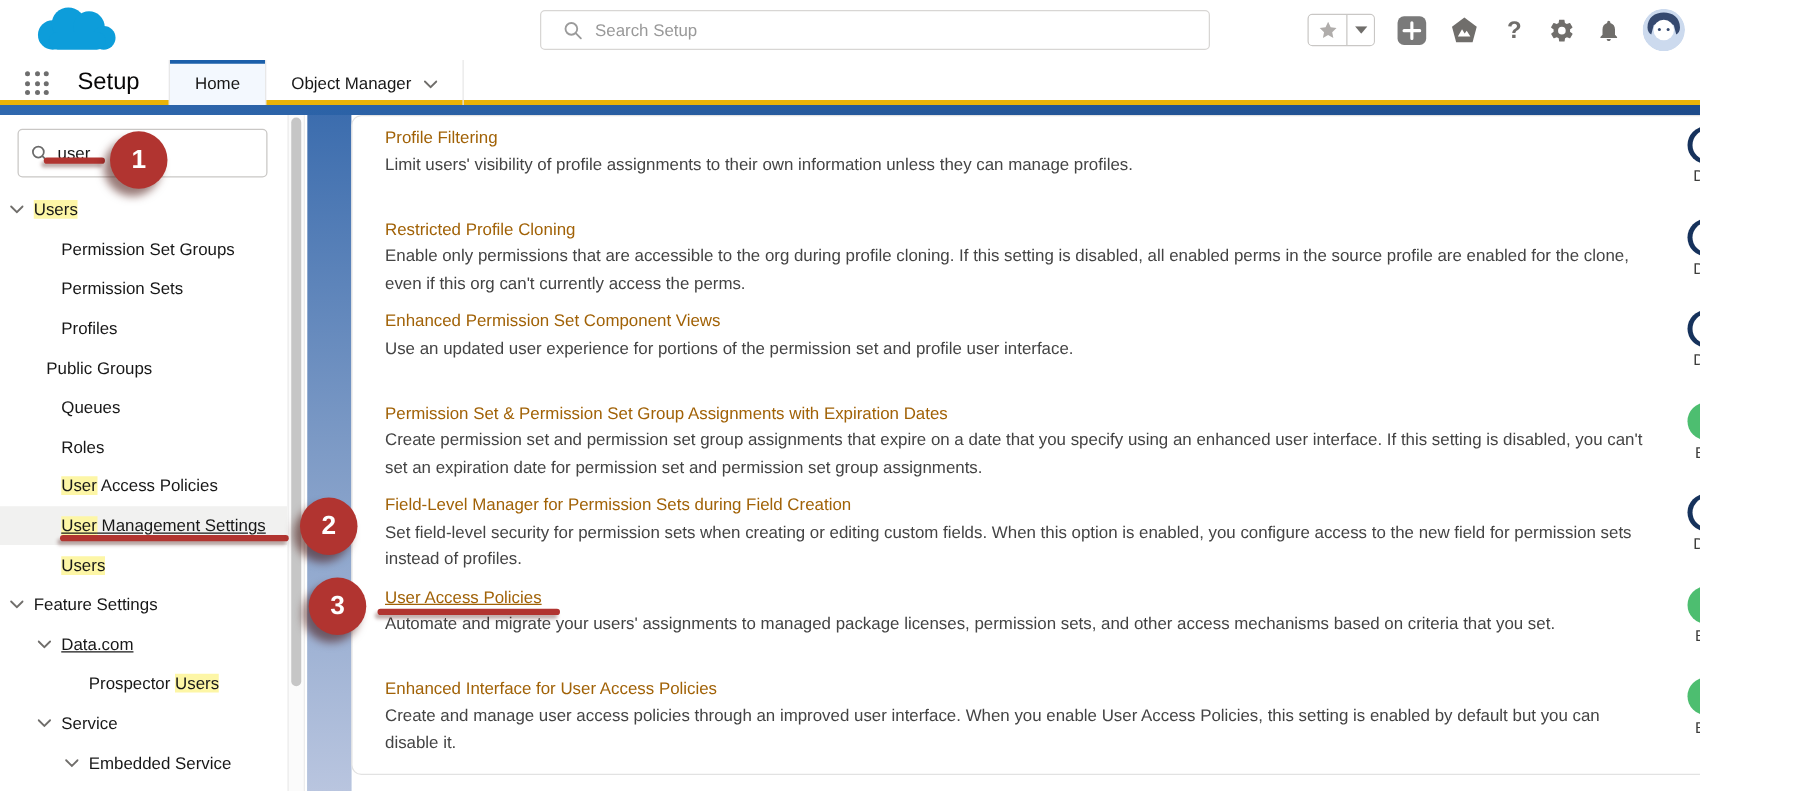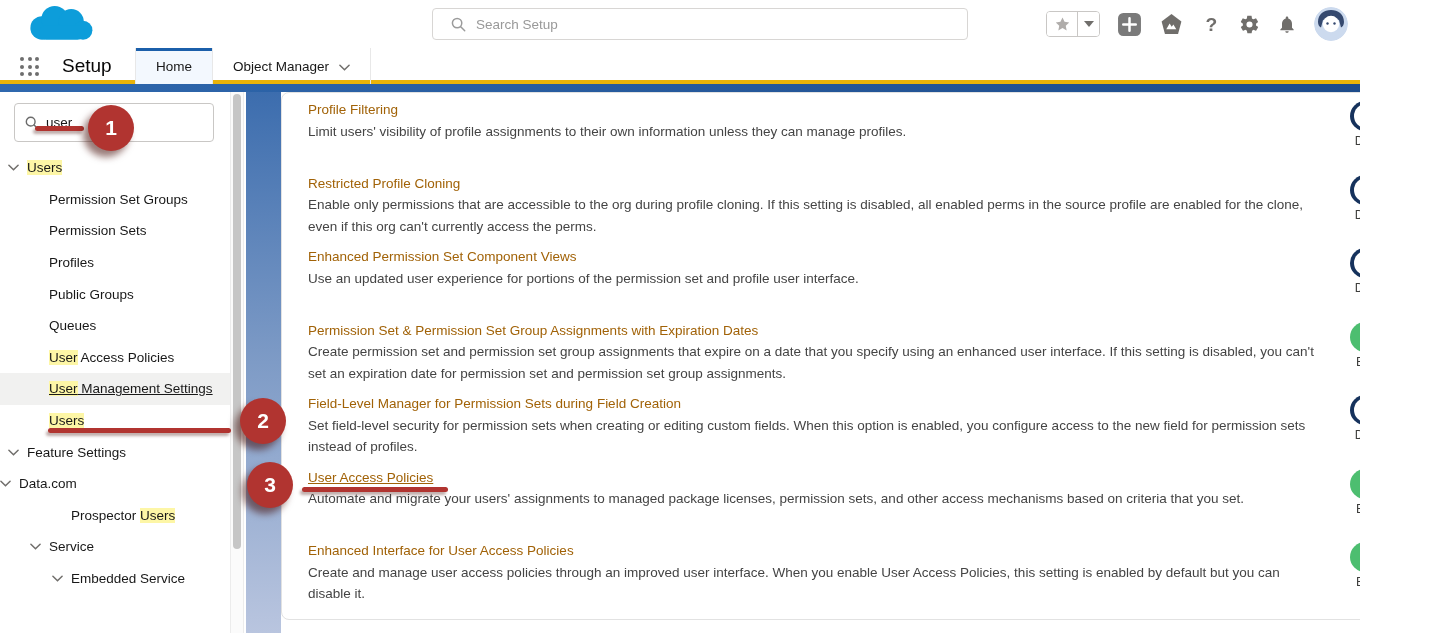--- a/index.html
+++ b/index.html
@@ -224,49 +224,53 @@
             <span><span>Permission Set Groups</span></span>
           </div>
           <div class="tree-row" style="padding-left: 30px;">
             <span class="sp"></span>
             <span><span>Permission Sets</span></span>
           </div>
           <div class="tree-row" style="padding-left: 30px;">
             <span class="sp"></span>
             <span><span>Profiles</span></span>
           </div>
-          <div class="tree-row" style="padding-left: 30px;">
+          <div class="tree-row" style="padding-left: 18px;">
             <span class="sp"></span>
             <span><span>Public Groups</span></span>
           </div>
           <div class="tree-row" style="padding-left: 30px;">
             <span class="sp"></span>
             <span><span>Queues</span></span>
           </div>
           <div class="tree-row" style="padding-left: 30px;">
             <span class="sp"></span>
+            <span><span>Roles</span></span>
+          </div>
+          <div class="tree-row" style="padding-left: 30px;">
+            <span class="sp"></span>
             <span><span class="hl">User</span><span> Access Policies</span></span>
           </div>
           <div class="tree-row selected" style="padding-left: 30px;">
             <span class="sp"></span>
             <span class="u"><span class="hl">User</span><span> Management Settings</span></span>
           </div>
           <div class="tree-row" style="padding-left: 30px;">
             <span class="sp"></span>
             <span><span class="hl">Users</span></span>
           </div>
           <div class="tree-row" style="padding-left: 8px;">
             <span class="chev">
               <svg width="11" height="7" viewBox="0 0 12 7">
                 <path d="M1 1l5 5 5-5" fill="none" stroke="#706e6b" stroke-width="1.6" stroke-linecap="round"></path>
               </svg>
             </span>
             <span><span>Feature Settings</span></span>
           </div>
-          <div class="tree-row" style="">
+          <div class="tree-row" style="padding-left: 30px; text-decoration: underline;">
             <span class="chev">
               <svg width="11" height="7" viewBox="0 0 12 7">
                 <path d="M1 1l5 5 5-5" fill="none" stroke="#706e6b" stroke-width="1.6" stroke-linecap="round"></path>
               </svg>
             </span>
             <span><span>Data.com</span></span>
           </div>
           <div class="tree-row" style="padding-left: 52px;">
             <span class="sp"></span>
             <span><span>Prospector </span><span class="hl">Users</span></span>

